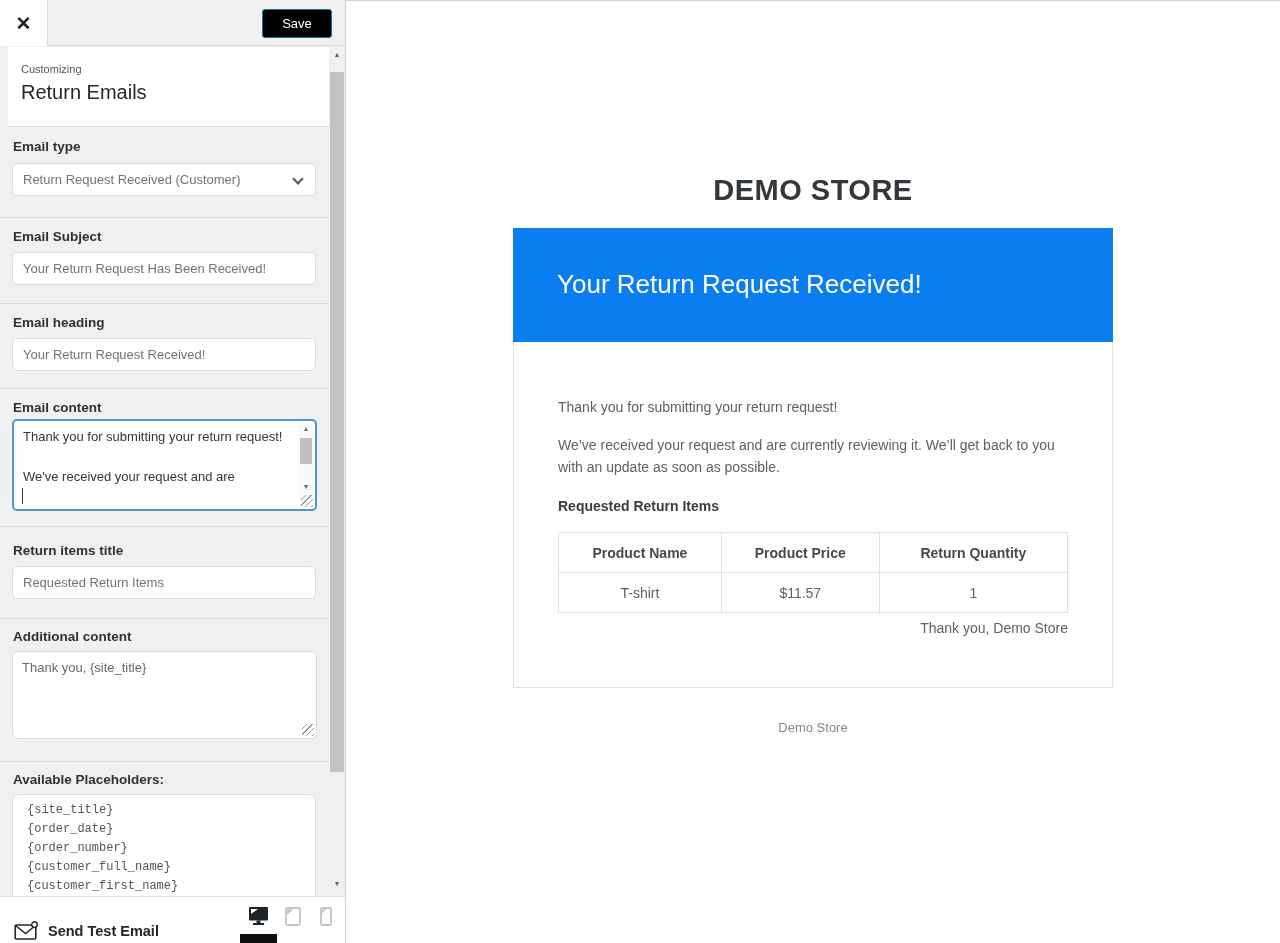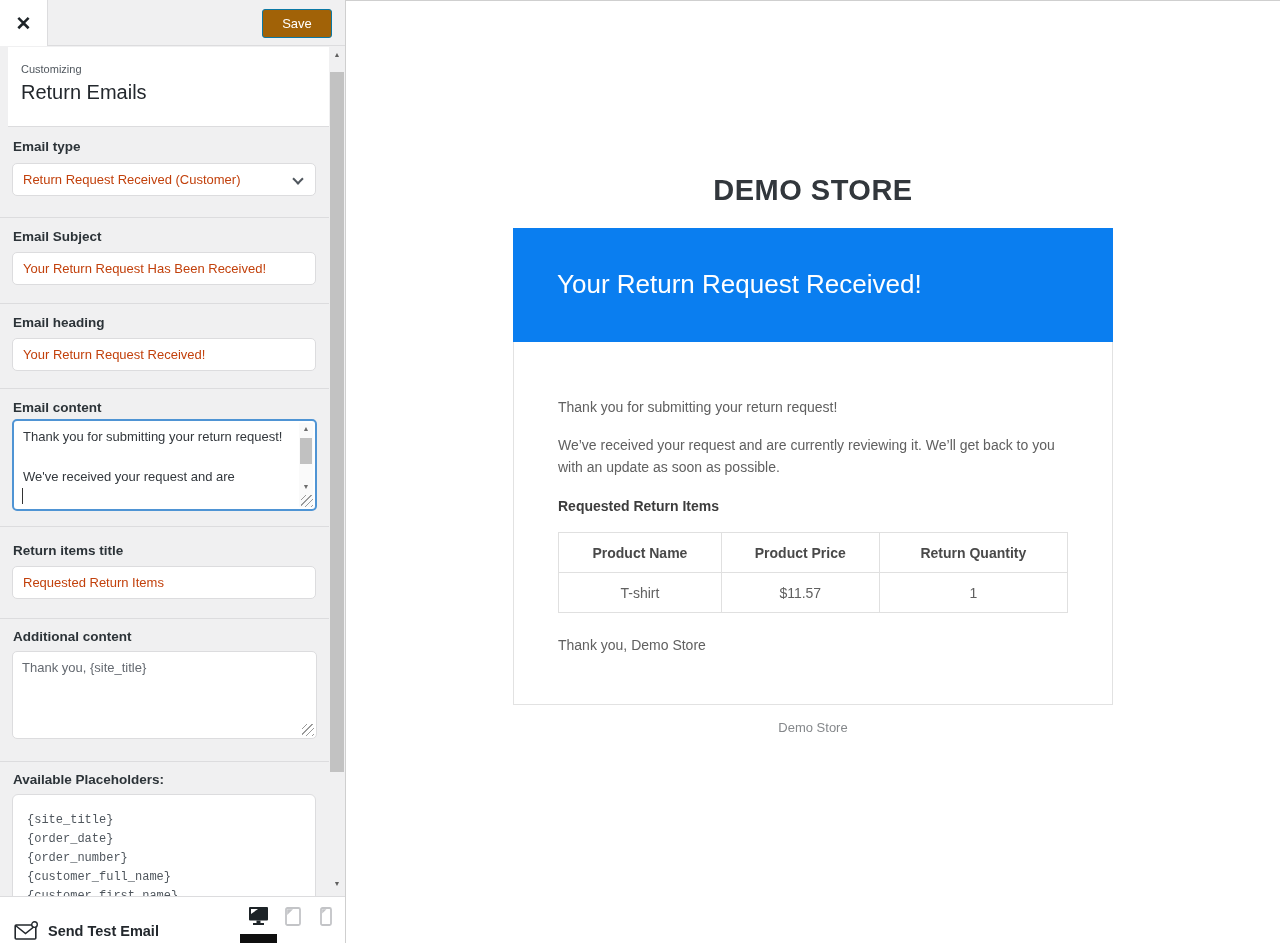--- a/index.html
+++ b/index.html
@@ -8,38 +8,38 @@
   .stage { position:relative; width:1280px; height:943px; }
 
   
   .sidebar { position:absolute; left:0; top:0; width:345px; height:943px; background:#f0f0f1; }
 
   .topbar { position:absolute; left:0; top:0; width:345px; height:46px; background:#f0f0f1;
             border-bottom:1px solid #dcdcde; z-index:6; }
   .close-btn { position:absolute; left:0; top:0; width:48px; height:46px; background:#fff;
                border-right:1px solid #dcdcde; color:#1d2327; font-size:19px; font-weight:700;
                display:flex; align-items:center; justify-content:center; cursor:pointer; }
-  .save-btn { position:absolute; right:13px; top:9px; width:70px; height:29px; background:#a16207;
+  .save-btn { position:absolute; right:13px; top:9px; width:70px; height:29px; background:#000000;
               border:1px solid #0a78a5; border-radius:3px; color:#fff; font-size:13px;
               display:flex; align-items:center; justify-content:center; cursor:pointer; }
 
   .sidebar-scroll { position:absolute; left:0; top:47px; width:329px; height:849px;
                     background:#f0f0f1; overflow:hidden; }
 
   .panel-head { position:absolute; left:8px; top:0; width:329px; height:80px; background:#fff;
                 border-bottom:1px solid #dcdcde; padding:16px 0 0 13px; }
   .eyebrow { font-size:11px; color:#50575e; margin-bottom:6px; }
   .panel-title { font-size:20px; color:#23282d; font-weight:400; }
 
   .sep { position:absolute; left:0; width:329px; height:1px; background:#dcdcde; }
 
   .field-label { position:absolute; left:13px; font-size:13.5px; font-weight:700; color:#2c3338; }
 
   .ctl { position:absolute; left:12px; width:304px; background:#fff; border:1px solid #dcdcde;
-         border-radius:5px; font-size:13px; color:#c2410c; }
+         border-radius:5px; font-size:13px; color:#737373; }
   input.ctl { padding:0 10px; height:33px; }
   .select { height:33px; line-height:31px; padding:0 28px 0 10px; cursor:pointer;
             white-space:nowrap; overflow:hidden; }
   .chev { position:absolute; right:13px; top:11px; width:8px; height:8px;
           border-right:2px solid #50575e; border-bottom:2px solid #50575e;
           transform:rotate(45deg); }
 
   .ta { position:absolute; left:12px; width:305px; background:#fff; border:1px solid #dcdcde;
         border-radius:5px; font-size:13px; color:#32373c; overflow:hidden; }
   .ta.focused { border:2px solid #4f94d4; }
@@ -49,21 +49,21 @@
 
   
   .ta-sb { position:absolute; top:2px; right:2px; bottom:2px; width:14px; background:#fafafa; }
   .ta-sb .arr { position:absolute; left:0; width:14px; height:12px; color:#6d6d6d; font-size:7px;
                 text-align:center; line-height:12px; cursor:pointer; }
   .ta-sb .thumb { position:absolute; left:1px; top:15px; width:12px; height:26px; background:#c1c1c1; cursor:pointer; }
   .resize-grip { position:absolute; right:2px; bottom:2px; width:12px; height:12px; cursor:nwse-resize;
                  background:repeating-linear-gradient(135deg, transparent 0 3px, #9a9a9a 3px 4px); }
 
   .ph-box { position:absolute; left:12px; top:747px; width:304px; height:118px; background:#fff;
-            border:1px solid #dcdcde; border-radius:6px; padding:16px 0 0 14px; overflow:hidden; }
+            border:1px solid #dcdcde; border-radius:6px; padding:6px 0 0 14px; overflow:hidden; }
   .ph-line { font-family:"Liberation Mono", monospace; font-size:12px; color:#50575e;
              line-height:19px; white-space:pre; }
 
   
   .sb { position:absolute; left:329px; top:47px; width:16px; height:849px; background:#f0f0f1; }
   .sb .btn { position:absolute; left:0; width:16px; height:15px; color:#606060; font-size:7px;
              text-align:center; line-height:15px; cursor:pointer; }
   .sb .track { position:absolute; left:1px; top:15px; bottom:15px; width:14px; background:#f0f0f1; }
   .sb .thumb { position:absolute; left:1px; top:25px; width:14px; height:700px; background:#c2c2c2; cursor:pointer; }
 
@@ -87,21 +87,21 @@
                    white-space:nowrap; overflow:hidden; }
   .email-body { background:#fff; border:1px solid #e2e2e2; border-top:none; padding:40px 44px 48px; }
   .email-body p { font-size:14px; color:#606060; line-height:22px; }
   .p1 { margin-top:14px; }
   .p2 { margin-top:16px; }
   .items-title { margin-top:20px; font-size:14px; font-weight:700; color:#3c3c3c; }
   .email-table { margin-top:18px; width:100%; border-collapse:collapse; }
   .email-table th, .email-table td { border:1px solid #e0e0e0; text-align:center; font-size:14px; height:40px; }
   .email-table th { font-weight:700; color:#494949;margin-left:28px; }
   .email-table td { color:#606060; }
-  .closing { margin-top:21px; }
+  .closing { margin-top:4px;text-align:right; }
   .email-footer { position:absolute; left:167px; top:719px; width:600px; text-align:center;
                   font-size:13px; color:#85888b; }
 
   svg { display:block; }
 </style>
 </head>
 <body>
 
 <div class="stage">
 

